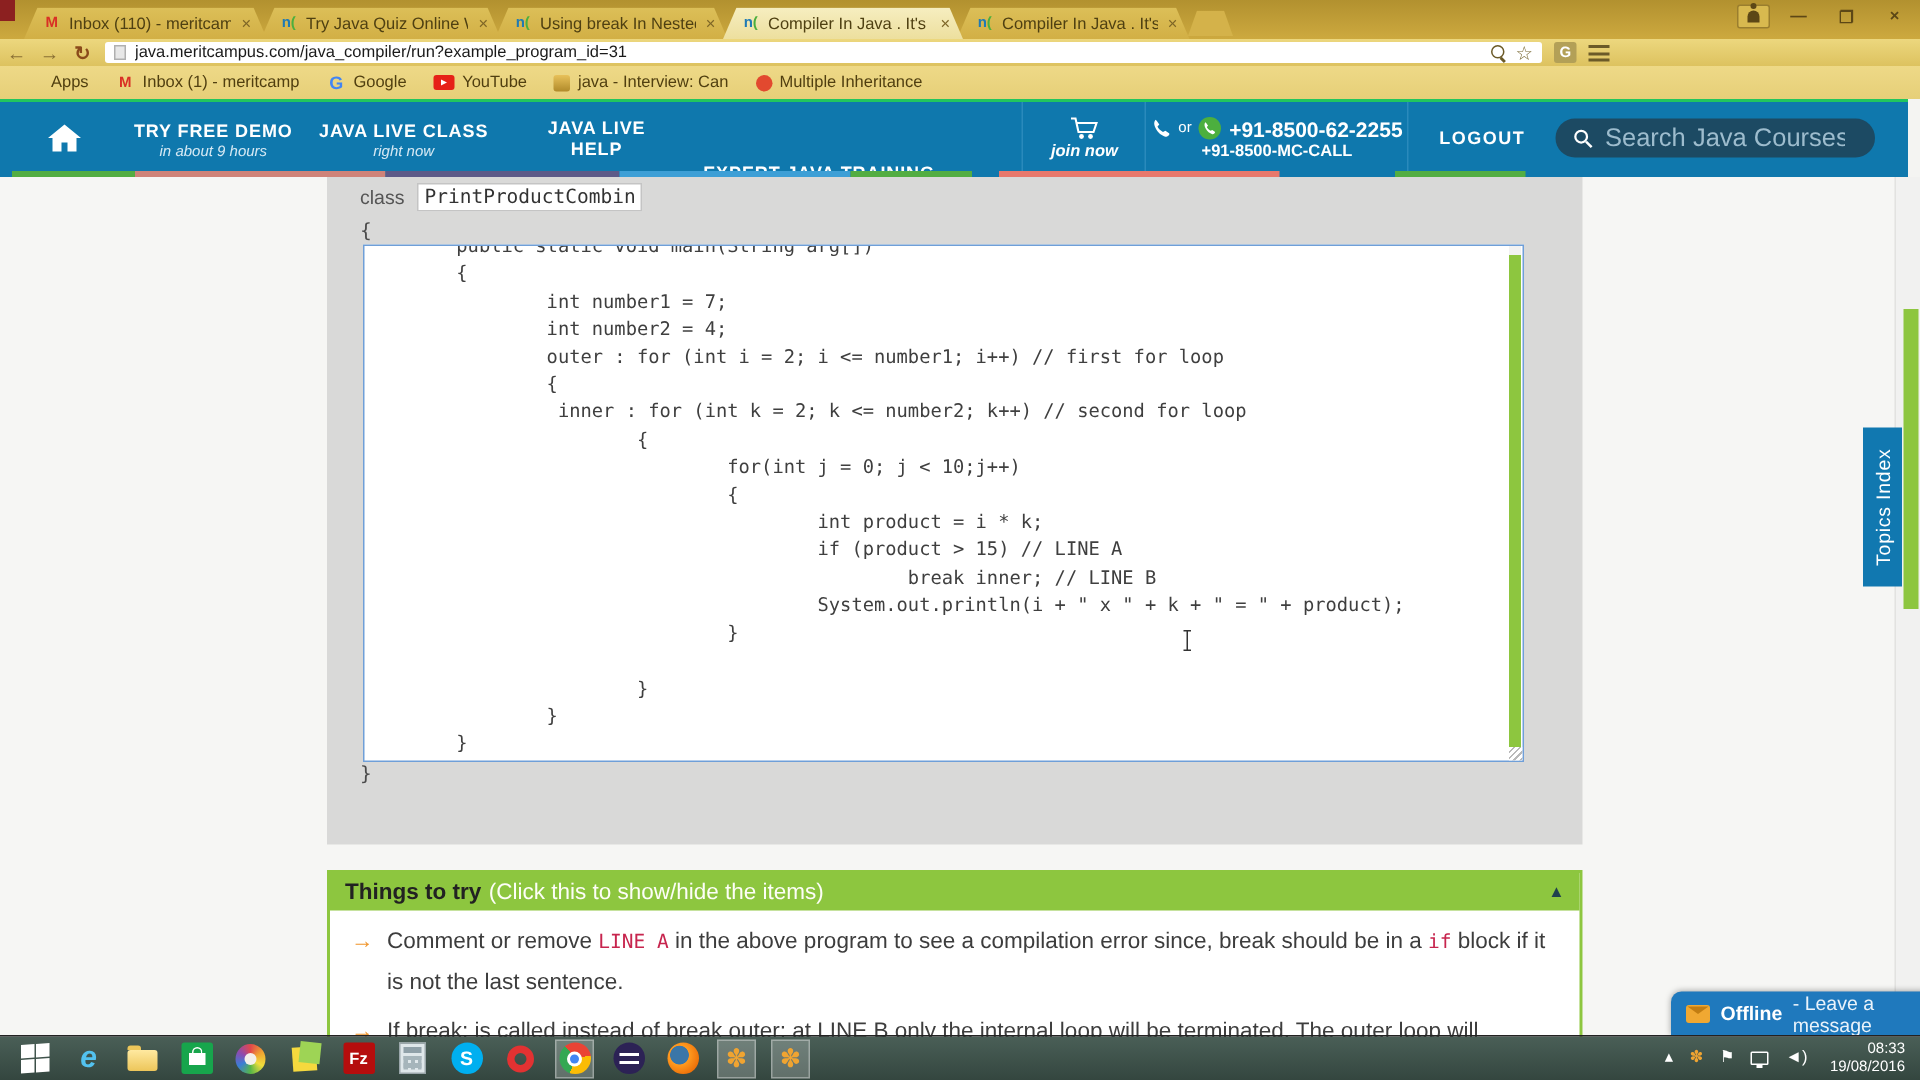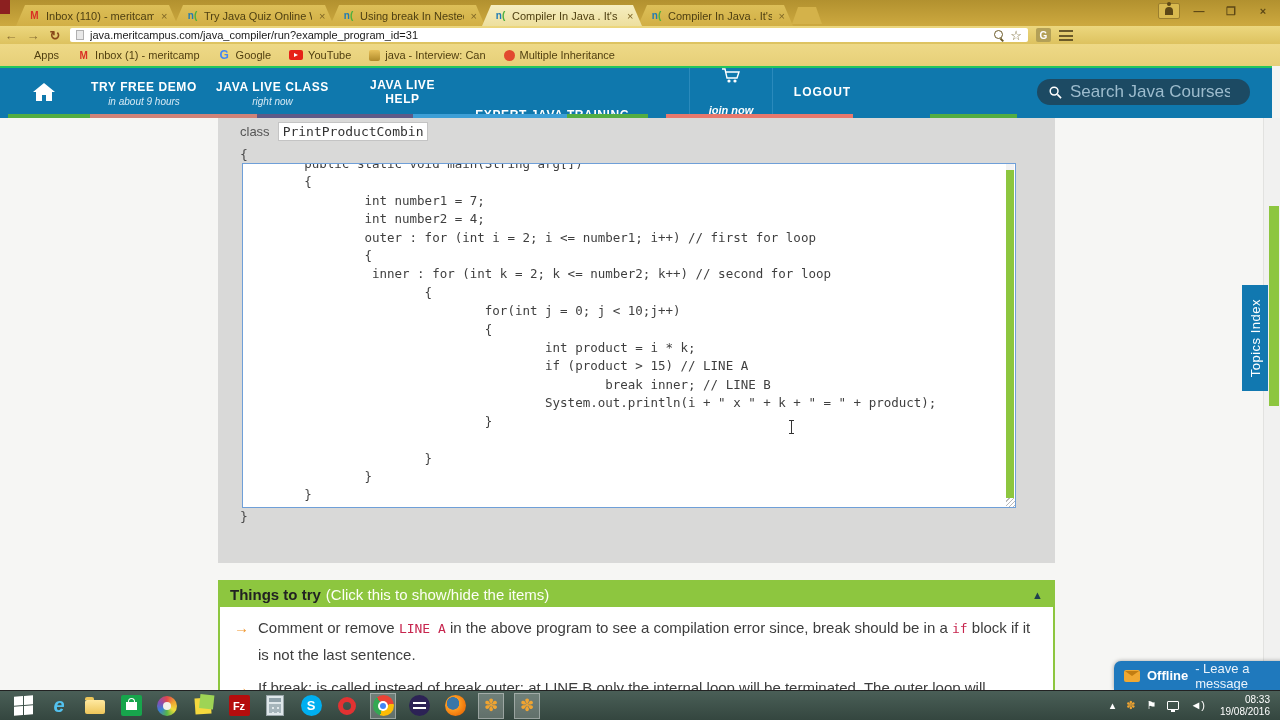--- a/index.html
+++ b/index.html
@@ -75,21 +75,21 @@
   
   .nav { position:absolute; left:0; top:66px; width:1272px; height:52px; background:#0f78ad;
     border-top:2px solid #22c55e; color:#fff; }
   .nav-inner { display:flex; height:48px; align-items:center; }
   .nav-home { width:88px; display:flex; align-items:center; justify-content:center; height:100%; }
   .nav-item { text-align:center; padding-top:2px; }
   .nav-item .lbl { font-size:12px; font-weight:bold; letter-spacing:.6px; }
   .nav-item .sub { font-size:10px; font-style:italic; color:#d6e9f4; margin-top:2px; }
   .w1{width:112px;} .w2{width:145px;} .w3{width:115px; padding:0 15px;} .w4{width:185px;margin-top:44px;}
   .nav-cart { width:83px; text-align:center; border-left:1px solid #2a8abc; height:100%;
-    display:flex; flex-direction:column; align-items:center; justify-content:space-between;margin-left:44px; }
+    display:flex; flex-direction:column; align-items:center; justify-content:center;margin-left:44px; }
   .nav-cart .sub { font-size:11px; font-style:italic; font-weight:bold; margin-top:1px; }
   .nav-phone { width:177px; text-align:center; border-left:1px solid #2a8abc; height:100%;
     display:flex; flex-direction:column; justify-content:center; gap:1px; }
   .phone-row { display:flex; align-items:center; justify-content:center; gap:5px; font-size:14px; font-weight:bold; }
   .phone-or { font-size:10px; font-weight:normal; }
   .wa-badge { width:15px; height:15px; border-radius:50%; background:#4caf3e; display:flex;
     align-items:center; justify-content:center; }
   .phone-alt { font-size:11px; font-weight:bold; }
   .nav-logout { width:100px; text-align:center; font-size:12px; font-weight:bold; letter-spacing:1px;
     border-left:1px solid #2a8abc; height:100%; display:flex; align-items:center; justify-content:center; }
@@ -337,20 +337,35 @@
         <div class="lbl">EXPERT JAVA TRAINING</div>
       </div>
       <div class="nav-cart">
         <svg width="20" height="16" viewBox="0 0 20 16">
           <path d="M1 1 H4 L6 10 H16 L18 4 H5" fill="none" stroke="#fff" stroke-width="1.4"></path>
           <circle cx="8" cy="13" r="1.6" fill="#fff"></circle>
             <circle cx="14" cy="13" r="1.6" fill="#fff"></circle>
         </svg>
         <div class="sub">join now</div>
       </div>
+      <div class="nav-phone">
+        <div class="phone-row">
+          <svg width="13" height="13" viewBox="0 0 16 16">
+            <path d="M3 1 C2 2 1 4 3 8 C5 12 8 14 11 15 C13 15 15 13 14 12 L11 10 L9 11 C7 10 5 8 4.5 6.5 L6 5 L4 2 Z" fill="#fff"></path>
+          </svg>
+          <span class="phone-or">or</span>
+          <span class="wa-badge">
+            <svg width="9" height="9" viewBox="0 0 16 16">
+                <path d="M3 1 C2 2 1 4 3 8 C5 12 8 14 11 15 C13 15 15 13 14 12 L11 10 L9 11 C7 10 5 8 4.5 6.5 L6 5 L4 2 Z" fill="#fff"></path>
+              </svg>
+          </span>
+          <span>+91-8500-62-2255</span>
+        </div>
+        <div class="phone-alt">+91-8500-MC-CALL</div>
+      </div>
       <div class="nav-logout">LOGOUT</div>
       <div class="nav-search">
         <div class="search-pill">
           <svg width="13" height="13" viewBox="0 0 14 14">
             <circle cx="5.5" cy="5.5" r="4.2" fill="none" stroke="#fff" stroke-width="1.6"></circle>
             <line x1="9" y1="9" x2="13" y2="13" stroke="#fff" stroke-width="1.8"></line>
           </svg>
           <input placeholder="Search Java Courses" style="">
         </div>
       </div>

